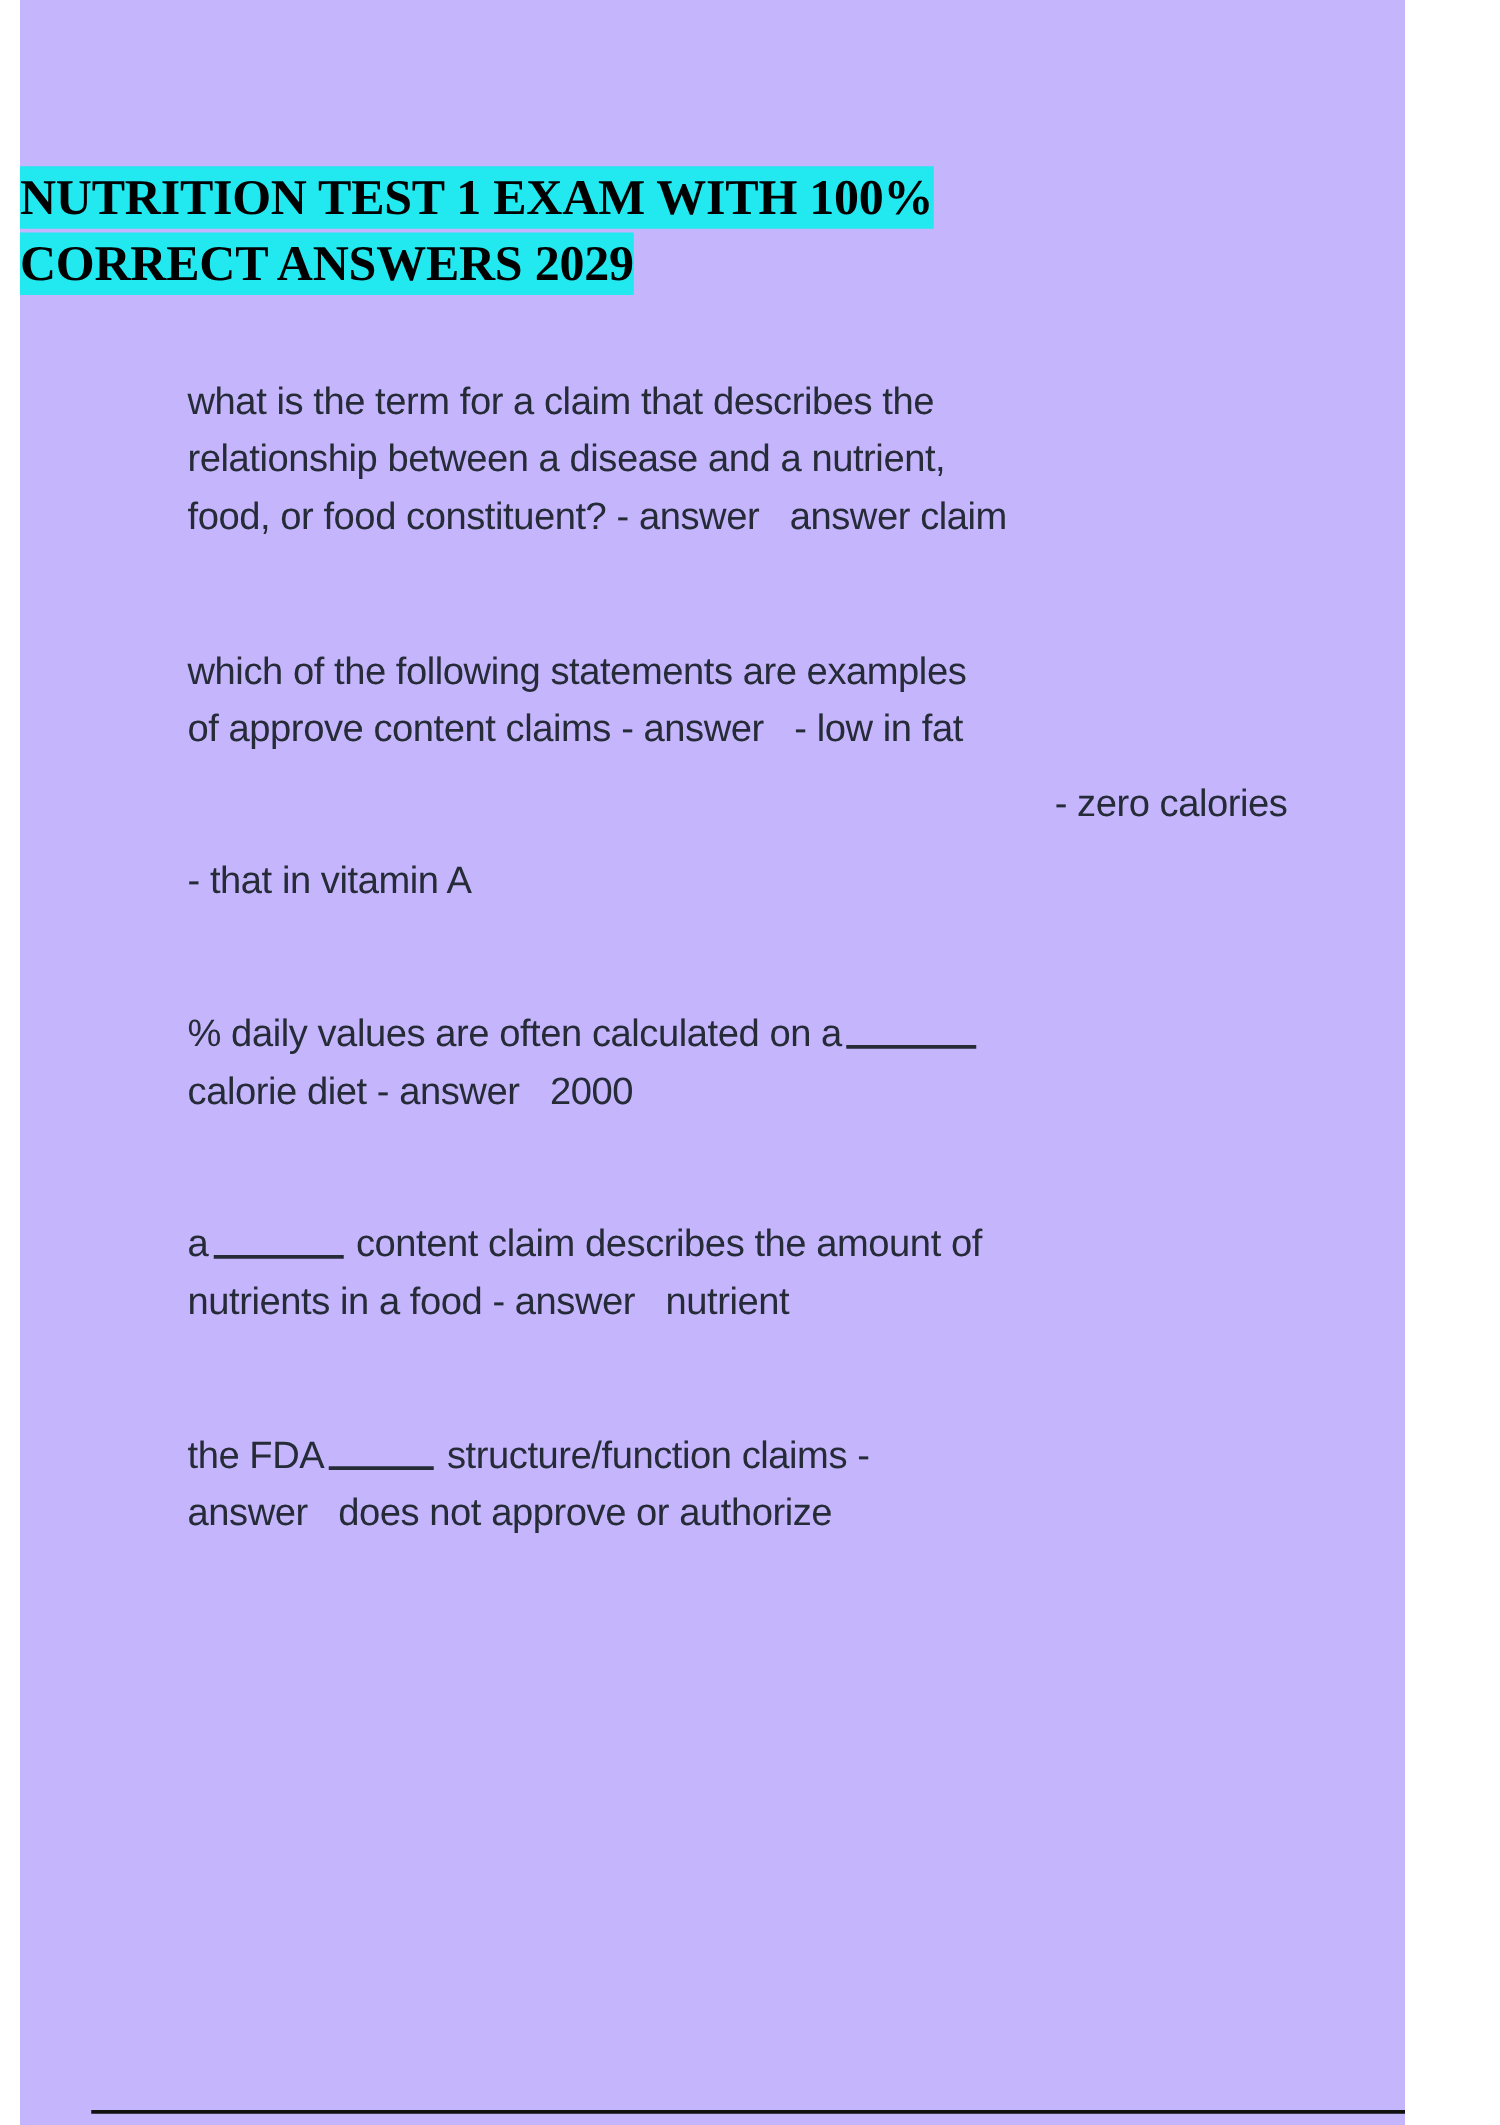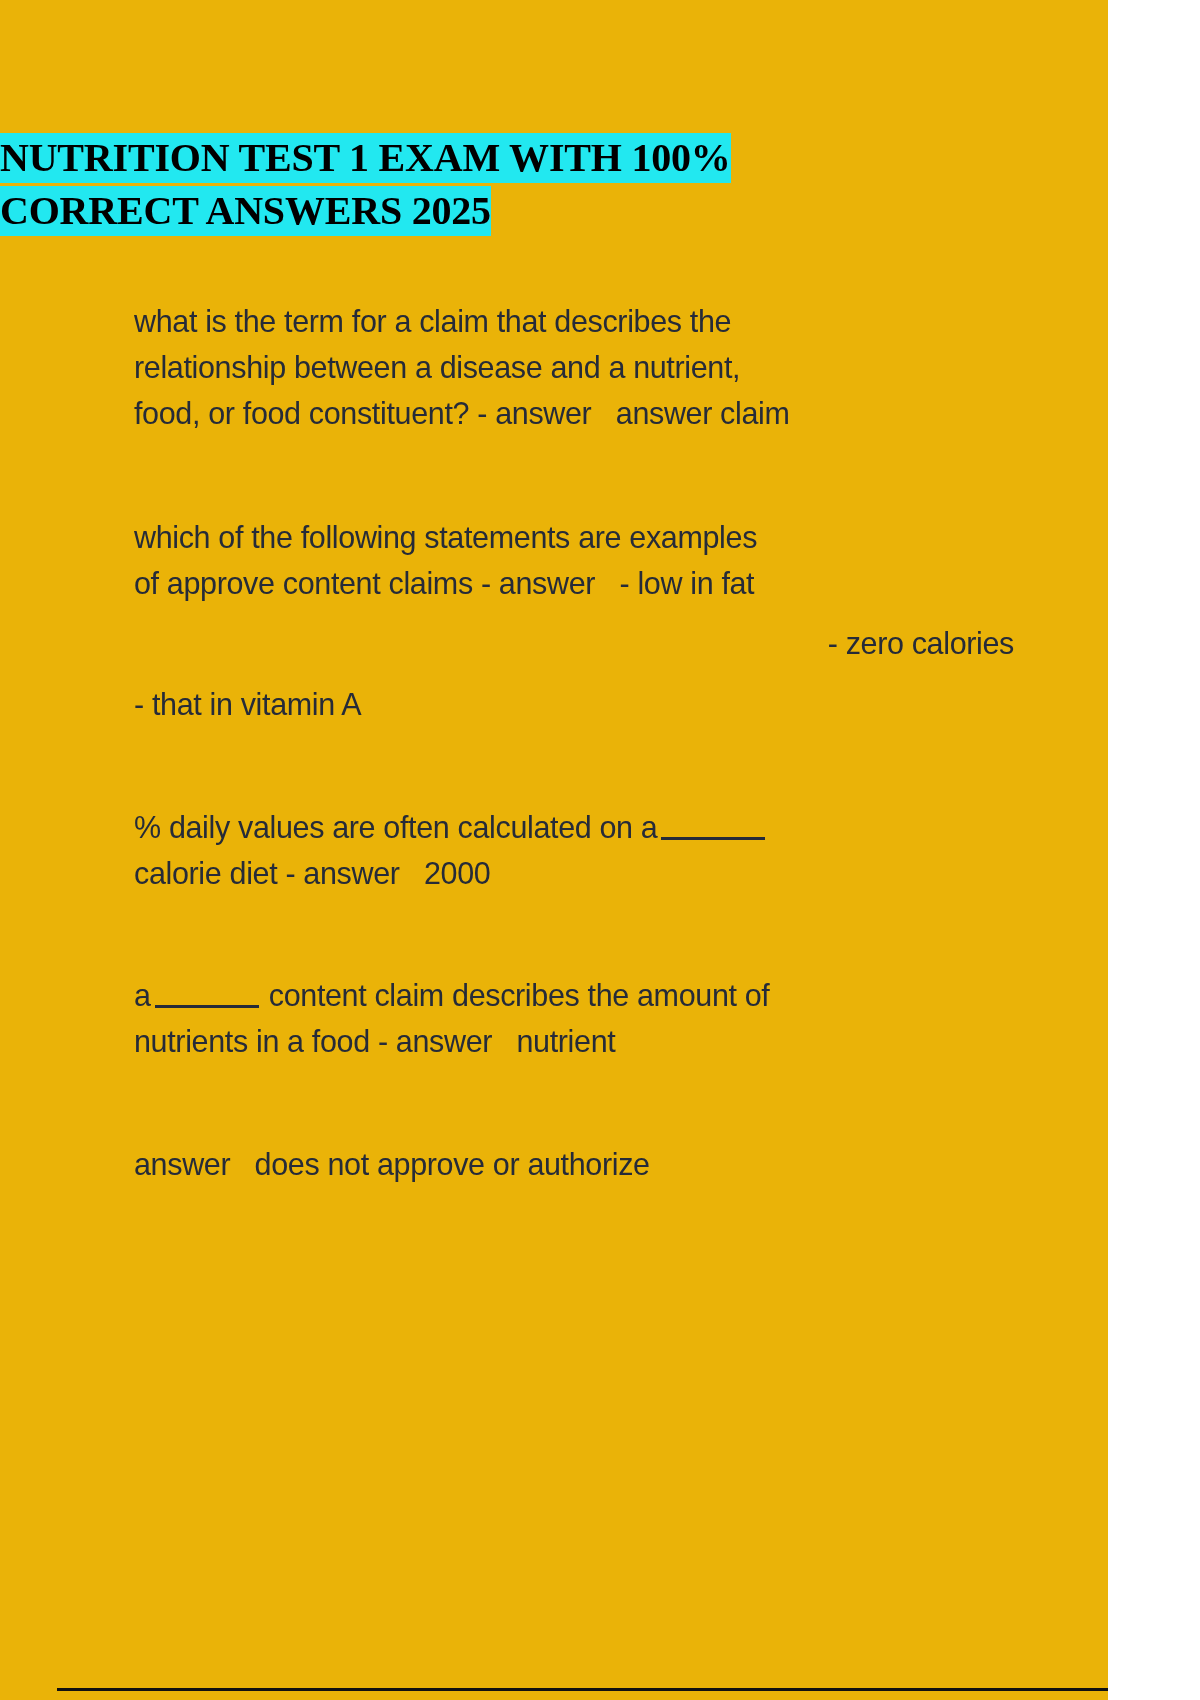--- a/index.html
+++ b/index.html
@@ -5,23 +5,24 @@
 <style>
   html, body {
     margin: 0;
     padding: 0;
     background: #ffffff;
   }
   .page {
     position: relative;
     width: 1108px;
     height: 1700px;
-    background: #eab308;
+    background: #c4b5fd;
     overflow: hidden;
     box-sizing: border-box;
+    margin-left: 16px;
   }
   .doc-body {
     position: absolute;
     left: 134px;
     top: 0;
     width: 900px;
   }
 
   
   .doc-title {
@@ -89,21 +90,21 @@
     width: 1086px;
     height: 0;
     border-top: 3px solid #111111;
   }
 </style>
 </head>
 <body>
 
 <div class="page">
 
-  <h1 class="doc-title"><span class="hl">NUTRITION TEST 1 EXAM WITH 100%</span><br><span class="hl">CORRECT ANSWERS 2025</span></h1>
+  <h1 class="doc-title"><span class="hl">NUTRITION TEST 1 EXAM WITH 100%</span><br><span class="hl">CORRECT ANSWERS 2029</span></h1>
 
   <div class="doc-body">
 
     <div class="qa-block" id="block-1">
       <span class="qa-line">what is the term for a claim that describes the</span>
       <span class="qa-line">relationship between a disease and a nutrient,</span>
       <span class="qa-line"><span>food, or food constituent? - answer</span><span>&nbsp;&nbsp; </span><span>answer claim</span></span>
     </div>
 
     <div class="qa-block" id="block-2">
@@ -123,20 +124,21 @@
       <span class="qa-line"><span>% daily values are often calculated on a</span><span class="blank wide"></span></span>
       <span class="qa-line"><span>calorie diet - answer</span><span>&nbsp;&nbsp; </span><span>2000</span></span>
     </div>
 
     <div class="qa-block" id="block-6">
       <span class="qa-line"><span>a</span><span class="blank wide"></span><span>&nbsp;</span><span>content claim describes the amount of</span></span>
       <span class="qa-line"><span>nutrients in a food - answer</span><span>&nbsp;&nbsp; </span><span>nutrient</span></span>
     </div>
 
     <div class="qa-block" id="block-7">
+      <span class="qa-line"><span>the FDA</span><span class="blank mid"></span><span>&nbsp;</span><span>structure/function claims -</span></span>
       <span class="qa-line"><span>answer</span><span>&nbsp;&nbsp; </span><span>does not approve or authorize</span></span>
     </div>
 
   </div>
 
   <div class="footer-rule"></div>
 
 </div>
 
 </body></html>

